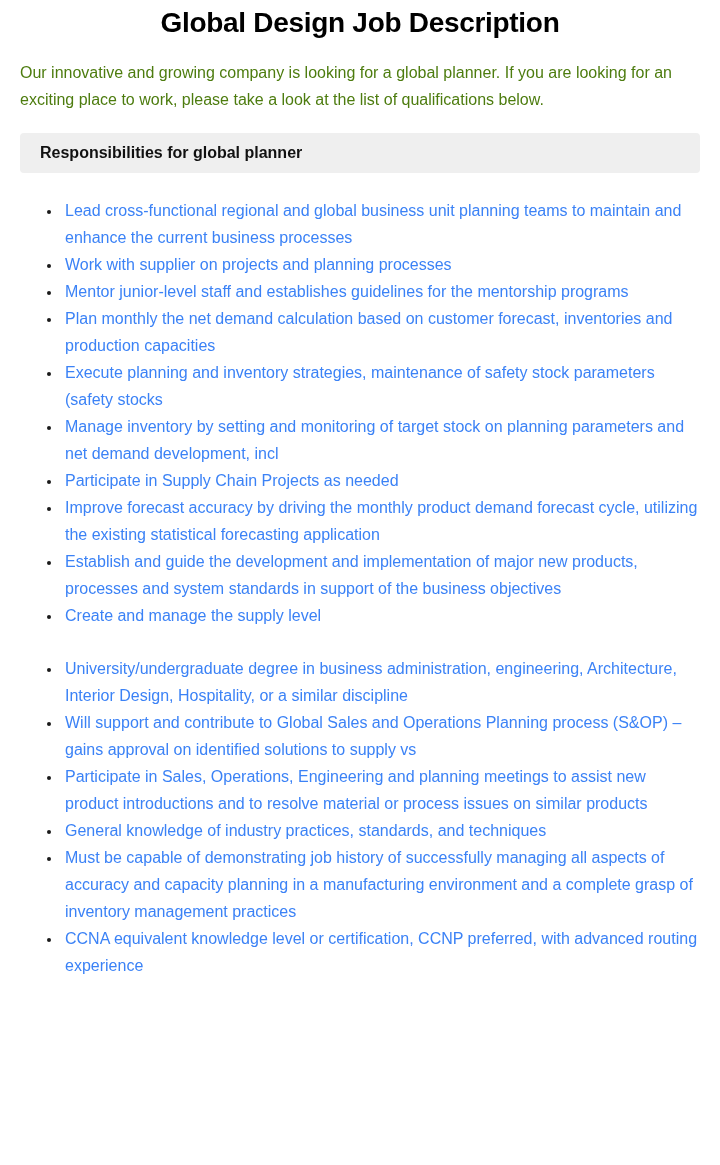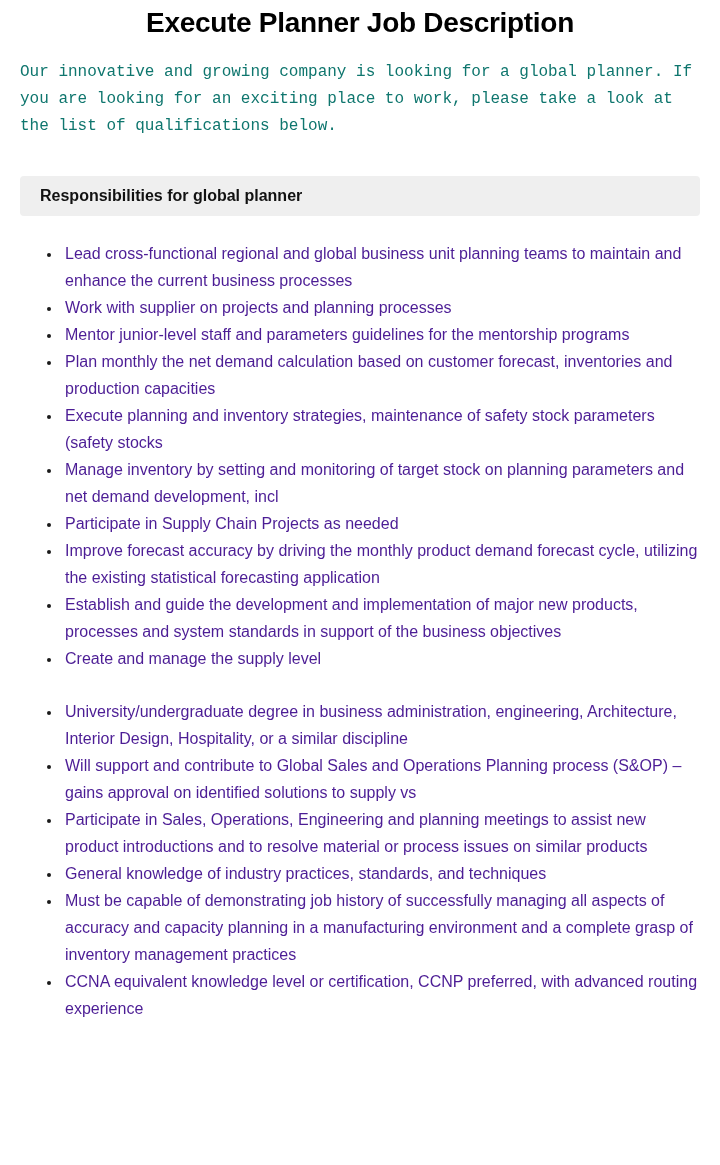--- a/index.html
+++ b/index.html
@@ -17,67 +17,66 @@
     font-size: 28px;
     font-weight: bold;
     text-align: center;
     letter-spacing: -0.3px;
     padding: 7px 0 20px;
     color: #000000;
   }
   p.intro {
     font-size: 16px;
     line-height: 27px;
-    margin-bottom: 36px;
-    color: #0f766e;
-    font-family: Liberation Mono, monospace;
+    margin-bottom: 20px;
+    color: #4d7c0f;
   }
   .section-bar {
     background: #efefef;
     padding: 11px 20px;
     border-radius: 4px;
   }
   .section-bar h2 {
     font-size: 16px;
     font-weight: bold;
     color: #111111;
   }
   ul.bullet-list {
     margin: 24px 0 26px;
     padding-left: 42px;
     list-style: disc outside;
     font-size: 16px;
     line-height: 27px;
-    color: #4c1d95;
+    color: #3b82f6;
   }
   ul.bullet-list li {
     padding-left: 3px;
   }
   ul.bullet-list li::marker {
     font-size: 13px;
     color: #1a1a1a;
   }
 </style>
 </head>
 <body>
 
 <main class="page">
 
-  <h1 class="page-title">Execute Planner Job Description</h1>
+  <h1 class="page-title">Global Design Job Description</h1>
 
   <p class="intro">Our innovative and growing company is looking for a global planner. If you are looking for an exciting place to work, please take a look at the list of qualifications below.</p>
 
   <section>
     <header class="section-bar" style="background: rgb(239, 239, 239);">
       <h2>Responsibilities for global planner</h2>
     </header>
     <ul class="bullet-list">
         <li>Lead cross-functional regional and global business unit planning teams to maintain and enhance the current business processes</li>
         <li>Work with supplier on projects and planning processes</li>
-        <li>Mentor junior-level staff and parameters guidelines for the mentorship programs</li>
+        <li>Mentor junior-level staff and establishes guidelines for the mentorship programs</li>
         <li>Plan monthly the net demand calculation based on customer forecast, inventories and production capacities</li>
         <li>Execute planning and inventory strategies, maintenance of safety stock parameters (safety stocks</li>
         <li>Manage inventory by setting and monitoring of target stock on planning parameters and net demand development, incl</li>
         <li>Participate in Supply Chain Projects as needed</li>
         <li>Improve forecast accuracy by driving the monthly product demand forecast cycle, utilizing the existing statistical forecasting application</li>
         <li>Establish and guide the development and implementation of major new products, processes and system standards in support of the business objectives</li>
         <li>Create and manage the supply level</li>
       </ul>
   </section>
 

